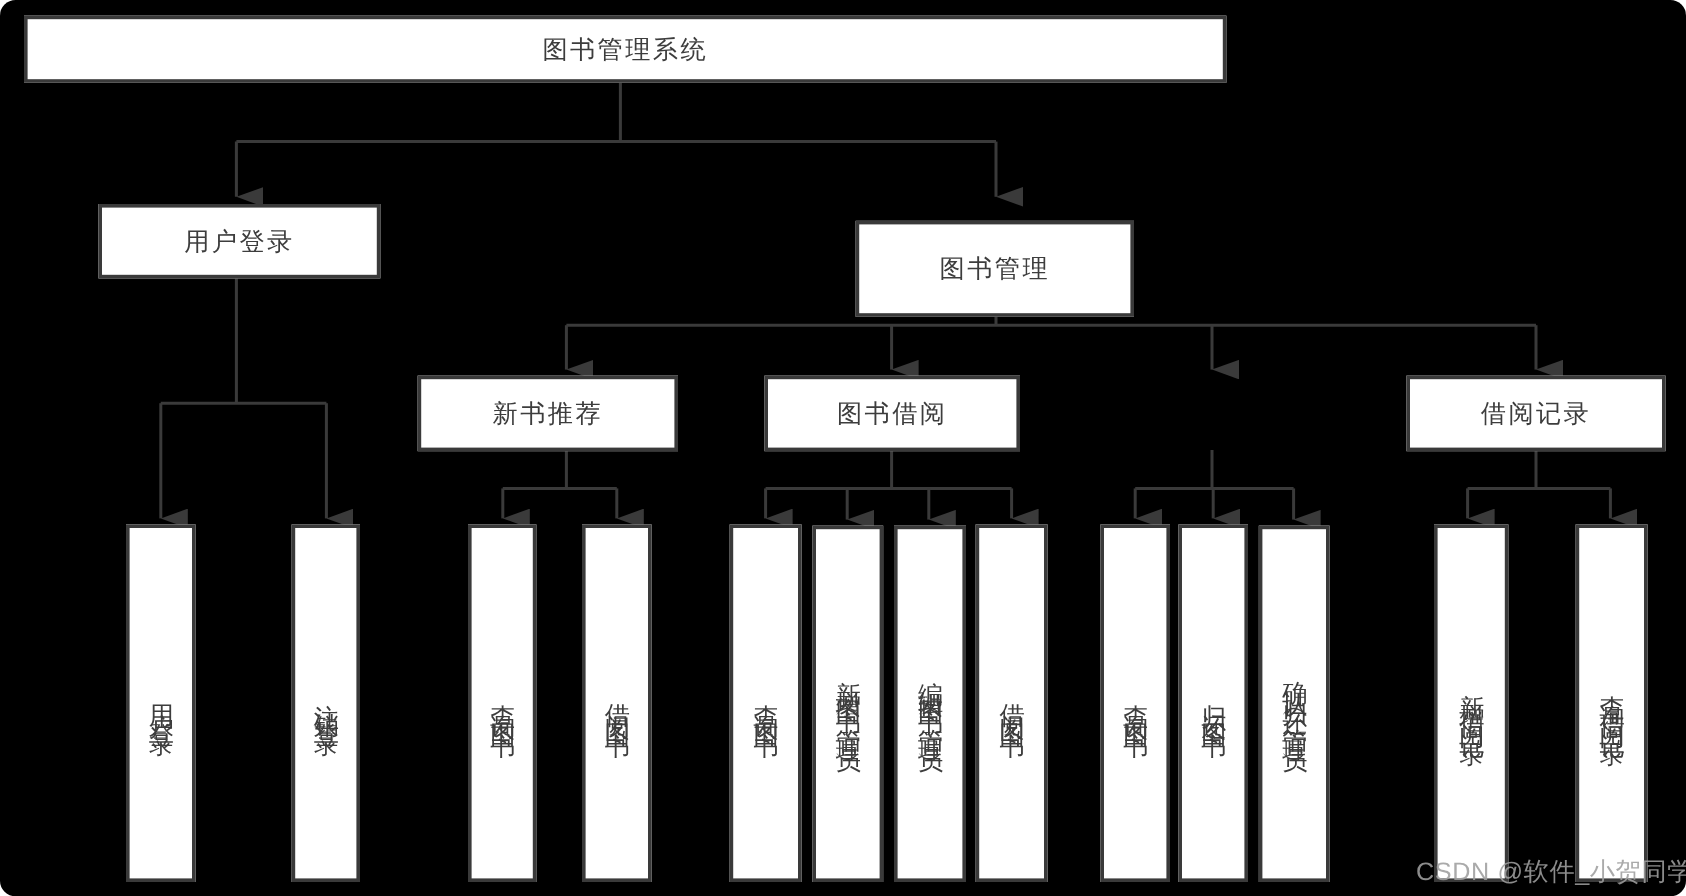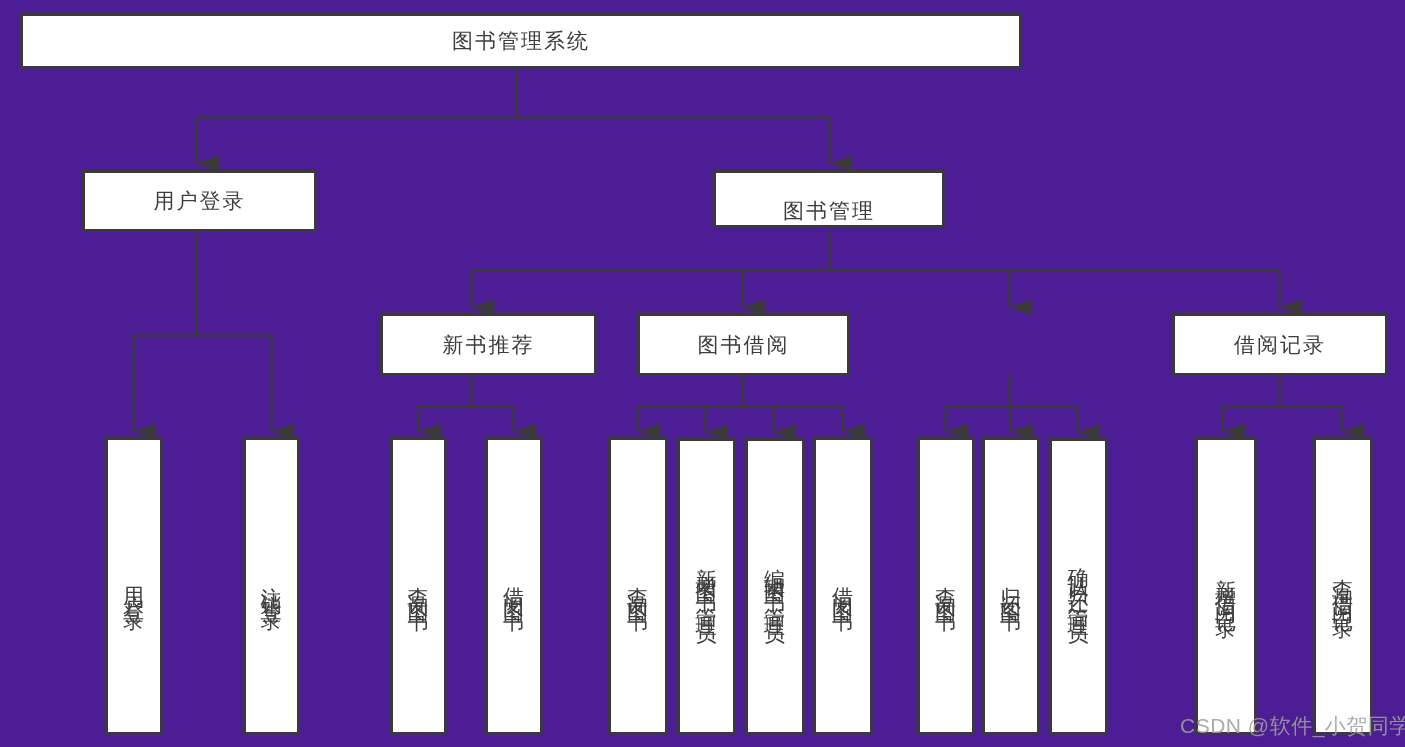--- a/index.html
+++ b/index.html
@@ -4,23 +4,24 @@
 <style>
   html, body {
     margin: 0;
     padding: 0;
     background: #ffffff;
   }
   .canvas {
     position: relative;
     width: 1405px;
     height: 747px;
-    background: #4c1d95;
+    background: #000000;
     overflow: hidden;
     font-family: "Liberation Sans", "DejaVu Sans", sans-serif;
+    border-radius: 13px;
   }
   .connectors {
     position: absolute;
     left: 0;
     top: 0;
     z-index: 1;
   }
   .node {
     position: absolute;
     box-sizing: border-box;
@@ -53,22 +54,22 @@
     font-size: 21px;
     color: rgba(158, 158, 158, 0.88);
     letter-spacing: 0.5px;
     white-space: nowrap;
     z-index: 5;
     font-family: "Liberation Sans", "DejaVu Sans", sans-serif;
   }
   
   #n-root            { left: 20px;   top: 13px;  width: 1002px; height: 56px; }
   #n-user-login      { left: 82px;   top: 170px; width: 235px;  height: 62px; }
-  #n-book-mgmt       { left: 713px;  top: 170px; width: 232px;  height: 58px; align-items: flex-end; }
-  #n-new-book        { left: 380px;  top: 313px; width: 217px;  height: 63px; }
+  #n-book-mgmt       { left: 713px;  top: 184px; width: 232px;  height: 80px; }
+  #n-new-book        { left: 348px;  top: 313px; width: 217px;  height: 63px; }
   #n-book-borrow     { left: 637px;  top: 313px; width: 213px;  height: 63px; }
   #n-current-borrow  { left: 903px;  top: 313px; width: 215px;  height: 62px; }
   #n-borrow-record   { left: 1172px; top: 313px; width: 216px;  height: 63px; }
   #l-user-login      { left: 105px;  top: 437px; width: 58px;   height: 298px; }
   #l-logout          { left: 243px;  top: 437px; width: 57px;   height: 298px; }
   #l-query-1         { left: 390px;  top: 437px; width: 57px;   height: 298px; }
   #l-borrow-1        { left: 485px;  top: 437px; width: 58px;   height: 298px; }
   #l-query-2         { left: 608px;  top: 437px; width: 60px;   height: 298px; }
   #l-add-book        { left: 677px;  top: 438px; width: 59px;   height: 297px; }
   #l-edit-book       { left: 745px;  top: 438px; width: 60px;   height: 297px; }

